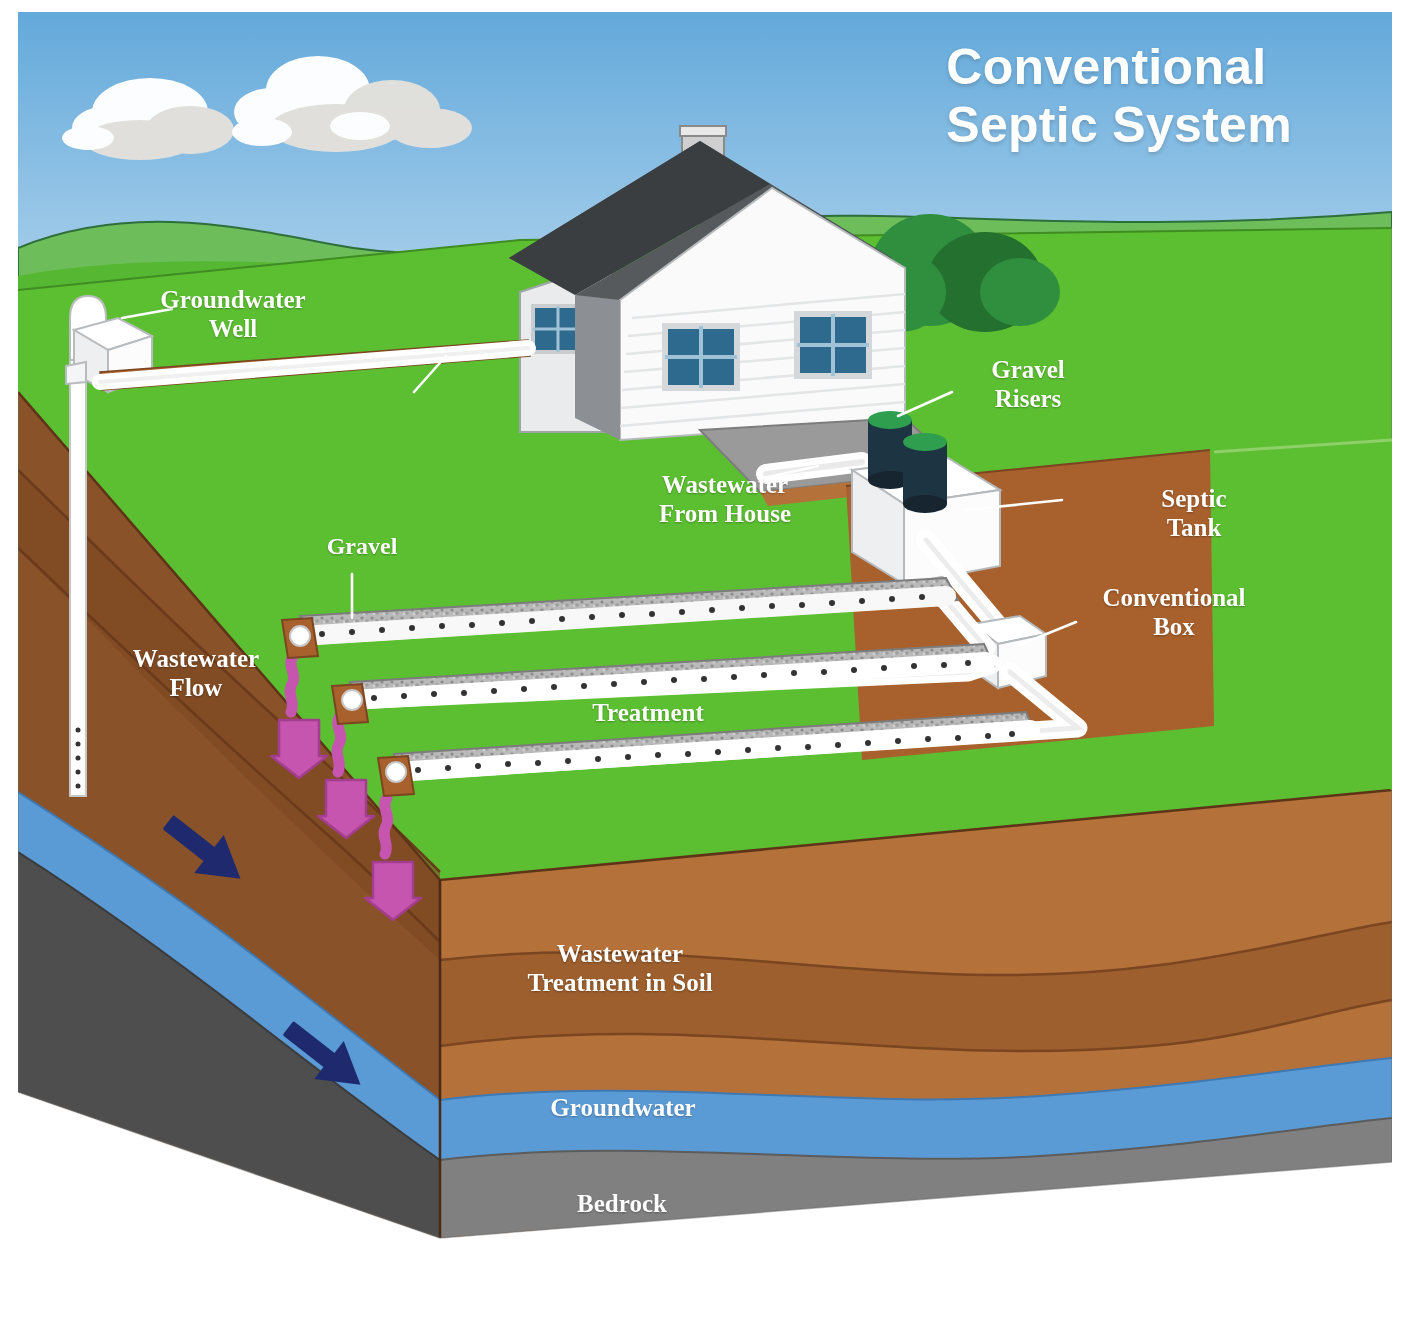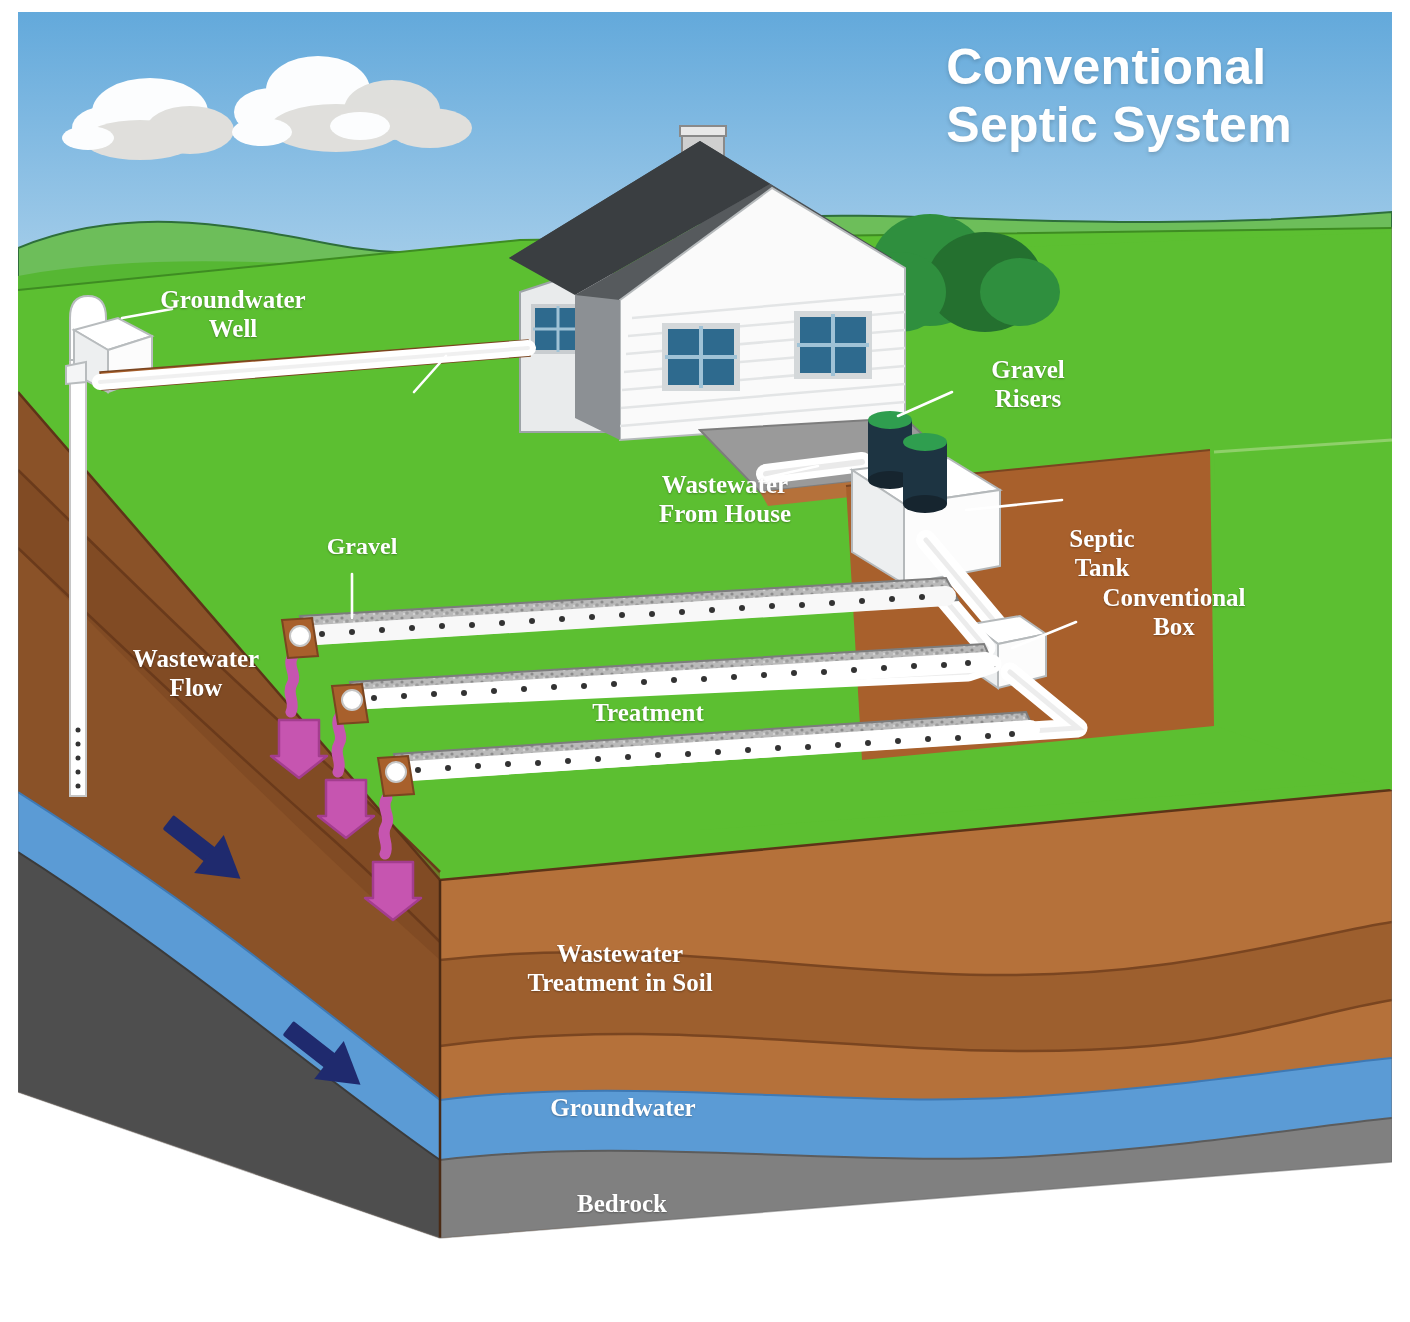--- a/index.html
+++ b/index.html
@@ -63,21 +63,21 @@
     font-size: 21px;
     font-weight: bold;
     font-family: "Liberation Sans", sans-serif;
   }
   
   .l-gww      { left: 128px;  top: 286px;  width: 210px; font-size: 25px; }
   .l-dwth     { left: 320px;  top: 400px;  width: 250px; font-size: 25px; }
   .l-gravel   { left: 292px;  top: 533px;  width: 140px; font-size: 24px; }
   .l-wwfh     { left: 620px;  top: 471px;  width: 210px; font-size: 25px; }
   .l-access   { left: 948px;  top: 356px;  width: 160px; font-size: 25px; }
-  .l-septic   { left: 1022px; top: 485px;  width: 160px; font-size: 25px; margin-top: 40px; }
+  .l-septic   { left: 1114px; top: 485px;  width: 160px; font-size: 25px; }
   .l-distbox  { left: 1058px; top: 584px;  width: 232px; font-size: 25px; }
   .l-drain    { left: 548px;  top: 699px;  width: 200px; font-size: 25px; }
   .l-wwflow   { left: 96px;   top: 645px;  width: 200px; font-size: 25px; }
   .l-wwts     { left: 470px;  top: 940px;  width: 300px; font-size: 25px; }
   .l-gwater   { left: 508px;  top: 1094px; width: 230px; font-size: 25px; }
   .l-bedrock  { left: 512px;  top: 1190px; width: 220px; font-size: 25px; }
 </style>
 </head>
 <body>
 

